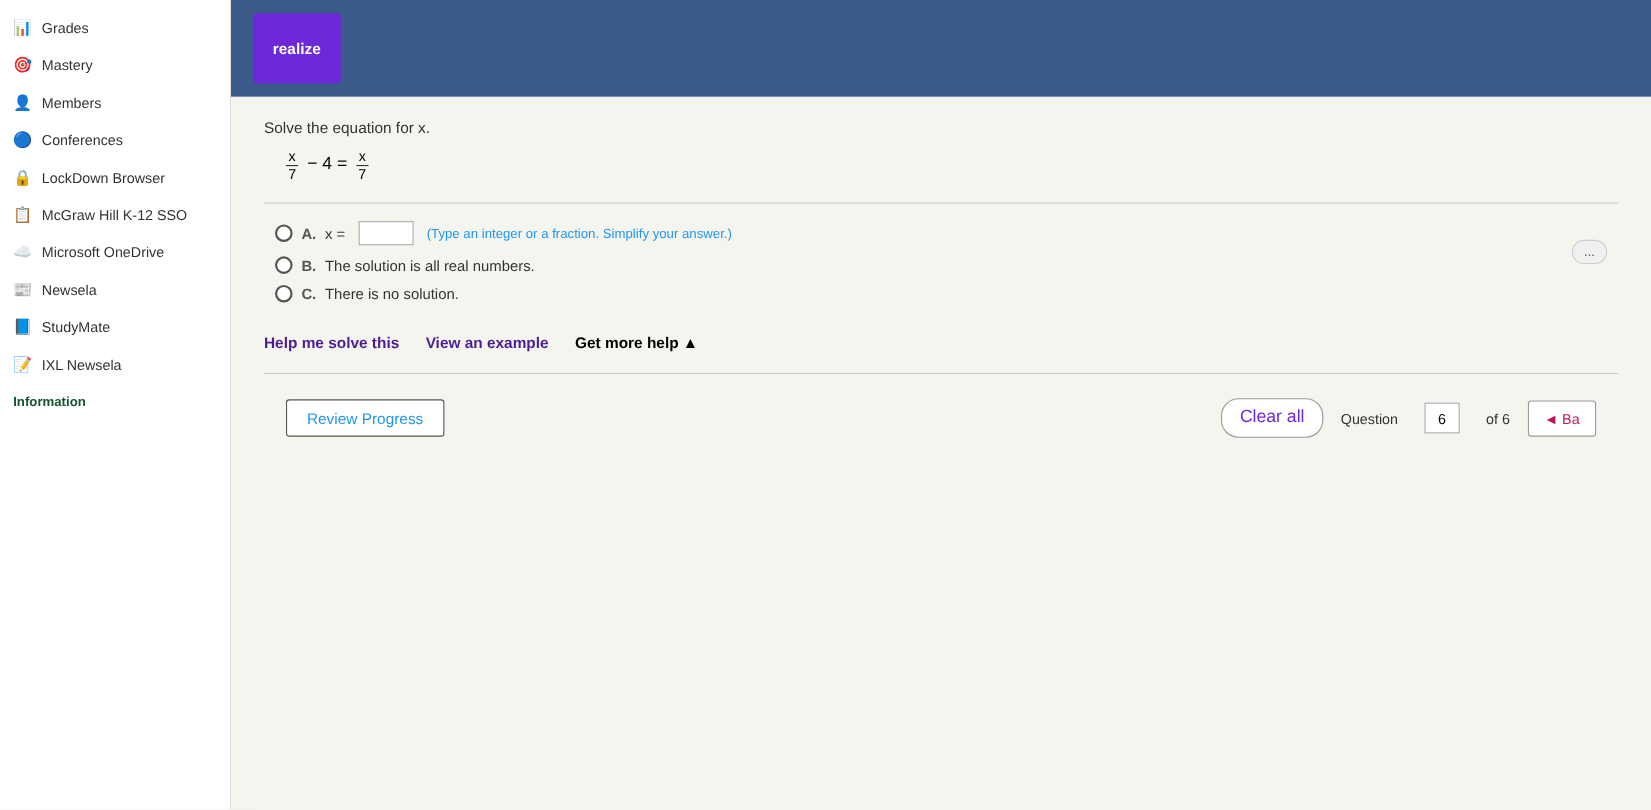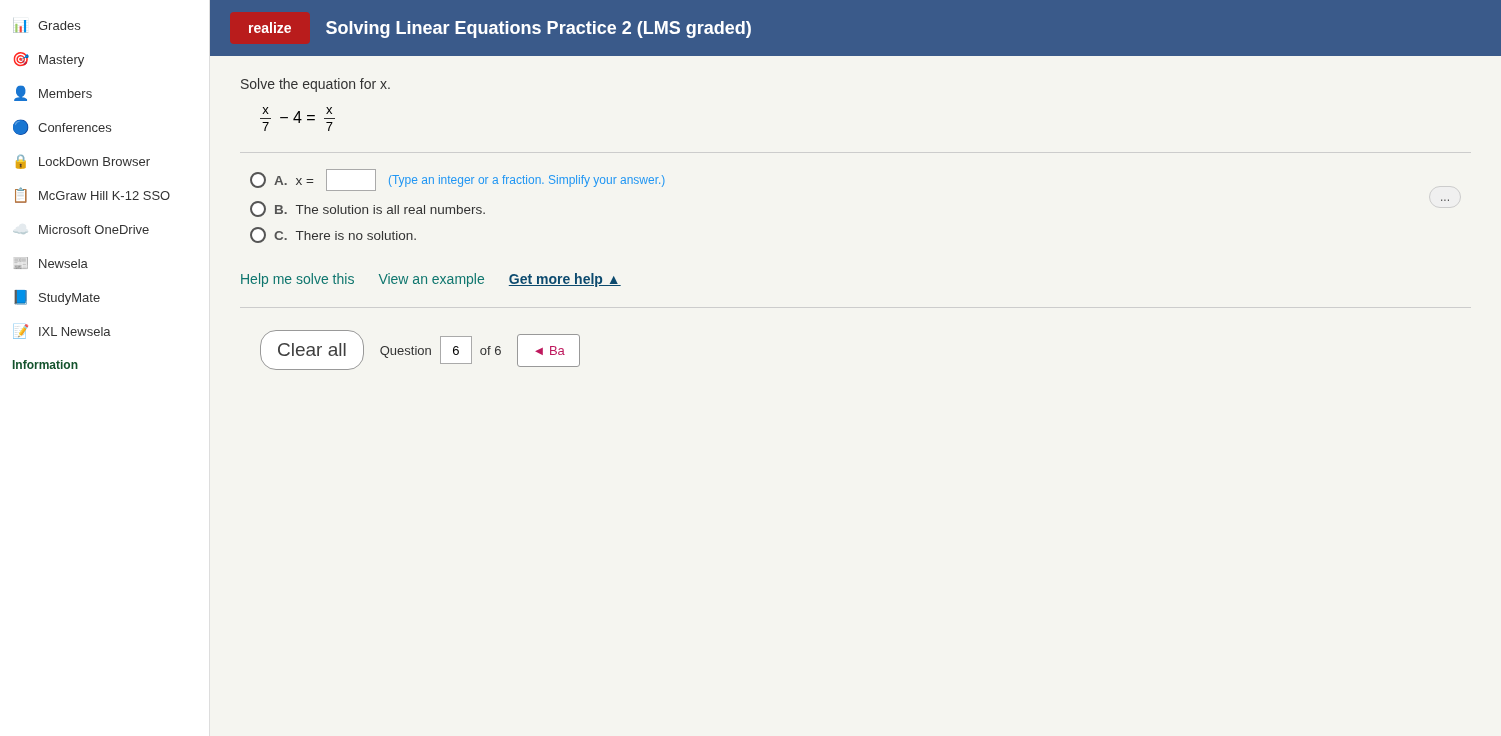--- a/index.html
+++ b/index.html
@@ -66,24 +66,24 @@
     #header {
       background: #3a5a8a;
       color: white;
       padding: 12px 20px;
       display: flex;
       align-items: center;
       gap: 16px;
       min-height: 56px;
     }
     .realize-btn {
-      background: #b91c1c;
+      background: #6d28d9;
       color: white;
       border: none;
-      padding: 8px 18px;
+      padding: 24px 18px;
       border-radius: 4px;
       font-size: 14px;
       font-weight: bold;
       cursor: pointer;
     }
     .header-title {
       font-size: 18px;
       font-weight: bold;
       color: white;
     }
@@ -198,34 +198,33 @@
 
     .help-row {
       display: flex;
       align-items: center;
       gap: 24px;
       margin-top: 28px;
       margin-bottom: 20px;
     }
     .help-link {
       font-size: 14px;
-      font-weight: normal;
-      color: #0f766e;
+      font-weight: bold;
+      color: #4c1d95;
       cursor: pointer;
       text-decoration: none;
     }
     .get-more-help {
       font-size: 14px;
       font-weight: bold;
-      color: #0c4a6e;
+      color: #000000;
       cursor: pointer;
       display: flex;
       align-items: center;
       gap: 4px;
-      text-decoration: underline;
     }
 
     .divider2 {
       border: none;
       border-top: 1px solid #ccc;
       margin: 10px 0 14px 0;
     }
 
     
     #bottom-bar {
@@ -240,39 +239,39 @@
       background: white;
       padding: 8px 18px;
       font-size: 14px;
       color: #2196F3;
       cursor: pointer;
       border-radius: 3px;
     }
     .question-nav {
       display: flex;
       align-items: center;
-      gap: 8px;
+      gap: 24px;
       font-size: 13px;
       color: #333;
     }
     .question-input {
       width: 32px;
       height: 28px;
       border: 1px solid #aaa;
       text-align: center;
       font-size: 13px;
     }
     .clear-all-btn {
       border: 1px solid #999;
       background: white;
       padding: 8px 16px;
-      font-size: 19px;
+      font-size: 16px;
       cursor: pointer;
       border-radius: 16px;
-      color: #404040;
+      color: #6d28d9;
     }
     .back-btn {
       border: 1px solid #999;
       background: white;
       padding: 8px 14px;
       font-size: 13px;
       cursor: pointer;
       border-radius: 3px;
       color: #be185d;
       display: flex;
@@ -327,21 +326,20 @@
 
   <div class="info-section">
     <span>Information</span>
   </div>
 </div>
 
 <div id="main">
 
   <div id="header">
     <button class="realize-btn">realize</button>
-    <span class="header-title">Solving Linear Equations Practice 2 (LMS graded)</span>
   </div>
 
   <div id="content">
     <p class="solve-instruction">Solve the equation for x.</p>
 
     <div class="equation-box">
       <span class="fraction">
         <span class="num">x</span>
         <span class="den">7</span>
       </span>
@@ -382,20 +380,21 @@
 
     <div class="help-row">
       <a class="help-link">Help me solve this</a>
       <a class="help-link">View an example</a>
       <span class="get-more-help">Get more help ▲</span>
     </div>
 
     <hr class="divider2">
 
     <div id="bottom-bar">
+      <button class="review-progress-btn">Review Progress</button>
 
       <div style="display:flex; align-items:center; gap:16px;">
         <button class="clear-all-btn">Clear all</button>
 
         <div class="question-nav">
           <span>Question</span>
           <input type="text" class="question-input" value="6" style="">
           <span>of 6</span>
         </div>
 

